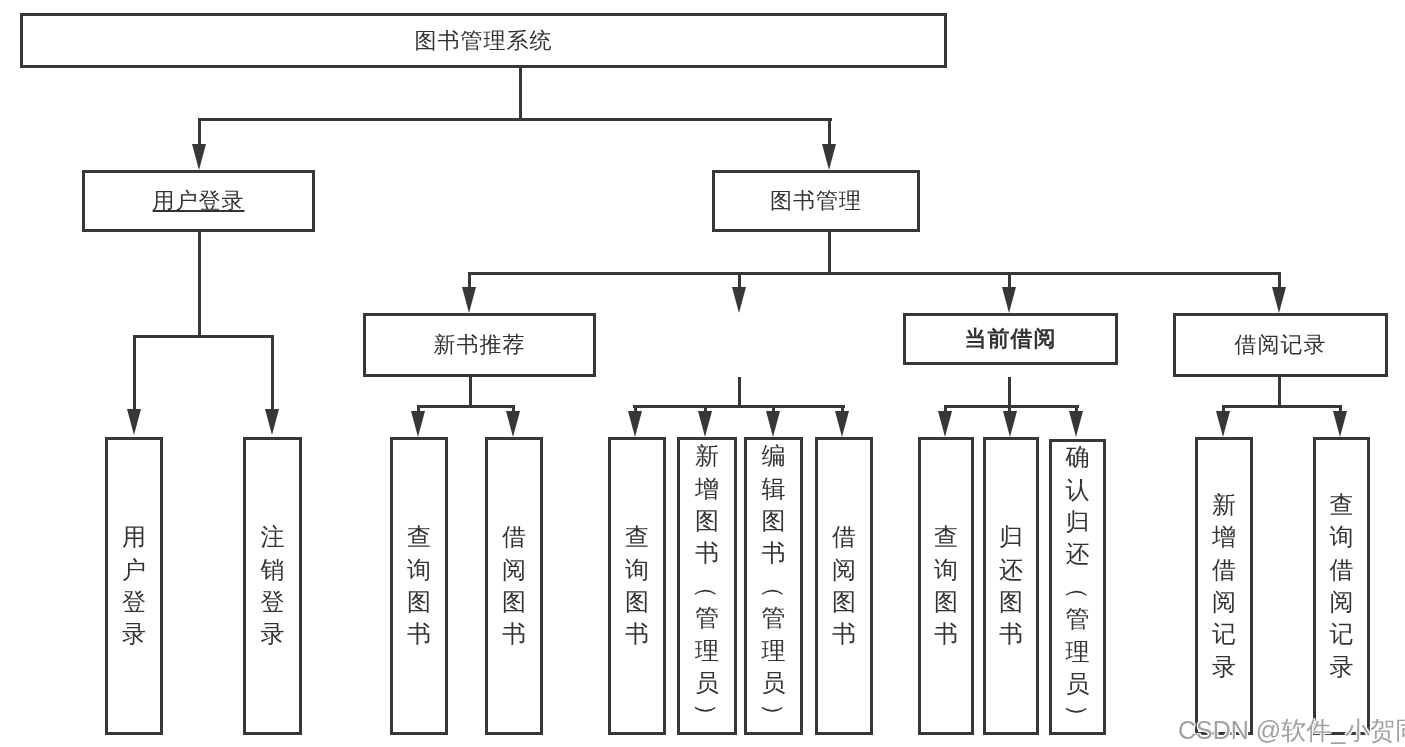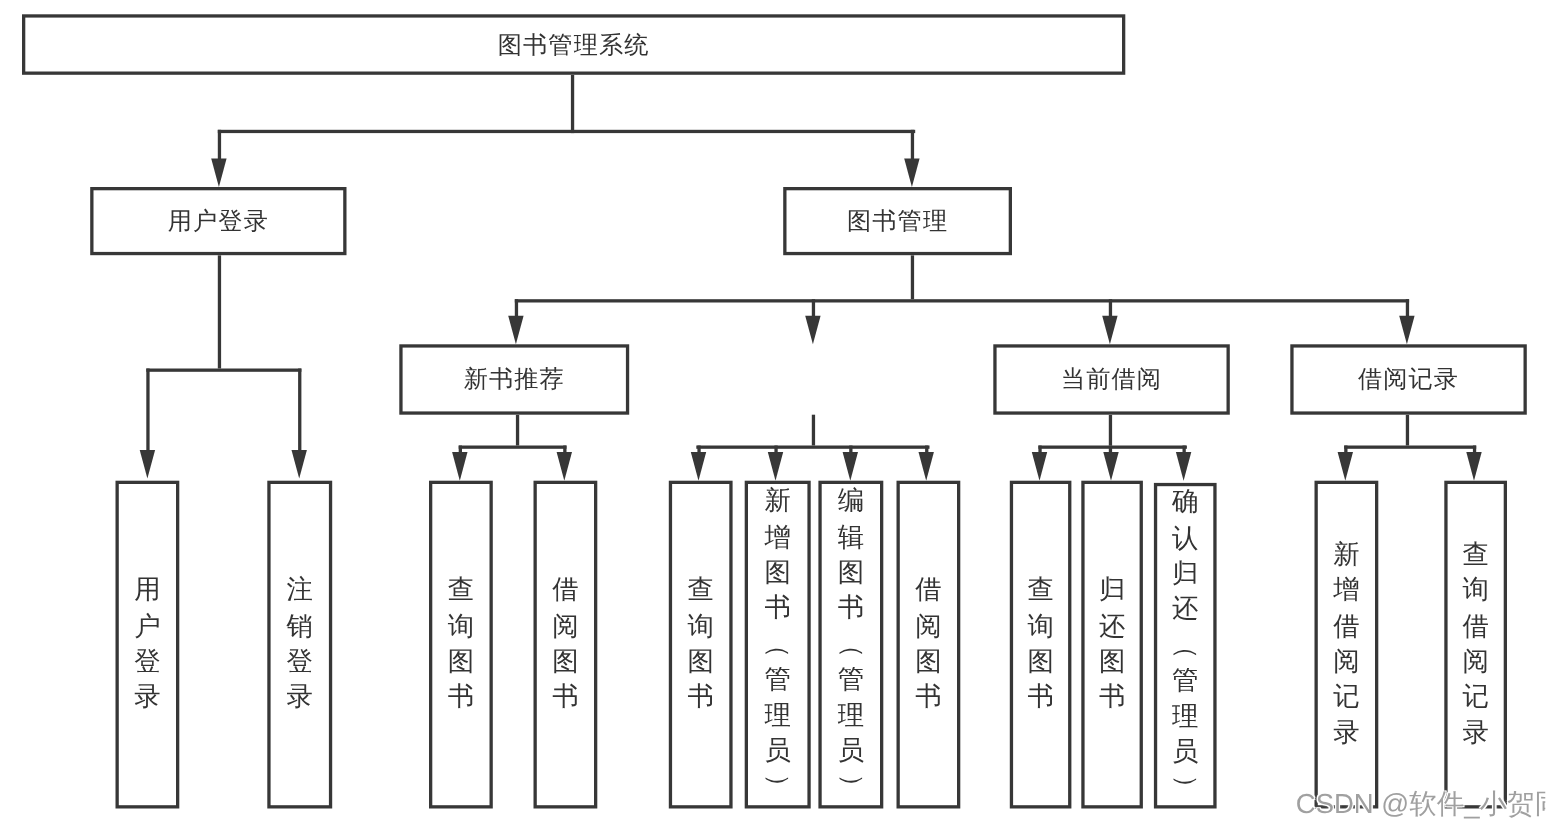--- a/index.html
+++ b/index.html
@@ -111,27 +111,27 @@
       <div class="carrow" style="left: 698px; top: 411px;"></div>
       <div class="carrow" style="left: 766px; top: 411px;"></div>
       <div class="carrow" style="left: 835px; top: 411px;"></div>
       <div class="carrow" style="left: 938px; top: 411px;"></div>
       <div class="carrow" style="left: 1003px; top: 411px;"></div>
       <div class="carrow" style="left: 1069px; top: 411px;"></div>
       <div class="carrow" style="left: 1216px; top: 411px;"></div>
       <div class="carrow" style="left: 1333px; top: 411px;"></div>
     </div>
 
-  <div class="node hnode" style="left:20px; top:13px; width:1003px; height:55px;">图书管理系统</div>
-
-  <div class="node hnode" style="left:82px; top:170px; width:233px; height:62px;">用户登录</div>
+  <div class="node hnode" style="left:20px; top:13px; width:927px; height:55px;">图书管理系统</div>
+
+  <div class="node hnode" style="left:82px; top:170px; width:233px; height:62px;text-decoration:underline;">用户登录</div>
   <div class="node hnode" style="left:712px; top:170px; width:208px; height:62px;">图书管理</div>
 
-  <div class="node hnode" style="left:363px; top:313px; width:209px; height:64px;">新书推荐</div>
-  <div class="node hnode" style="left:903px; top:313px; width:215px; height:64px;">当前借阅</div>
+  <div class="node hnode" style="left:363px; top:313px; width:233px; height:64px;">新书推荐</div>
+  <div class="node hnode" style="left:903px; top:313px; width:215px; height:52px;font-weight:bold;">当前借阅</div>
   <div class="node hnode" style="left:1173px; top:313px; width:215px; height:64px;font-family:Liberation Mono, monospace;">借阅记录</div>
 
   <div class="node leaf vtext" style="left:105px; top:437px; width:58px; height:298px;">
       <span class="vchar">用</span>
       <span class="vchar">户</span>
       <span class="vchar">登</span>
       <span class="vchar">录</span>
     </div>
   <div class="node leaf vtext" style="left:243px; top:437px; width:59px; height:298px;">
       <span class="vchar">注</span>

